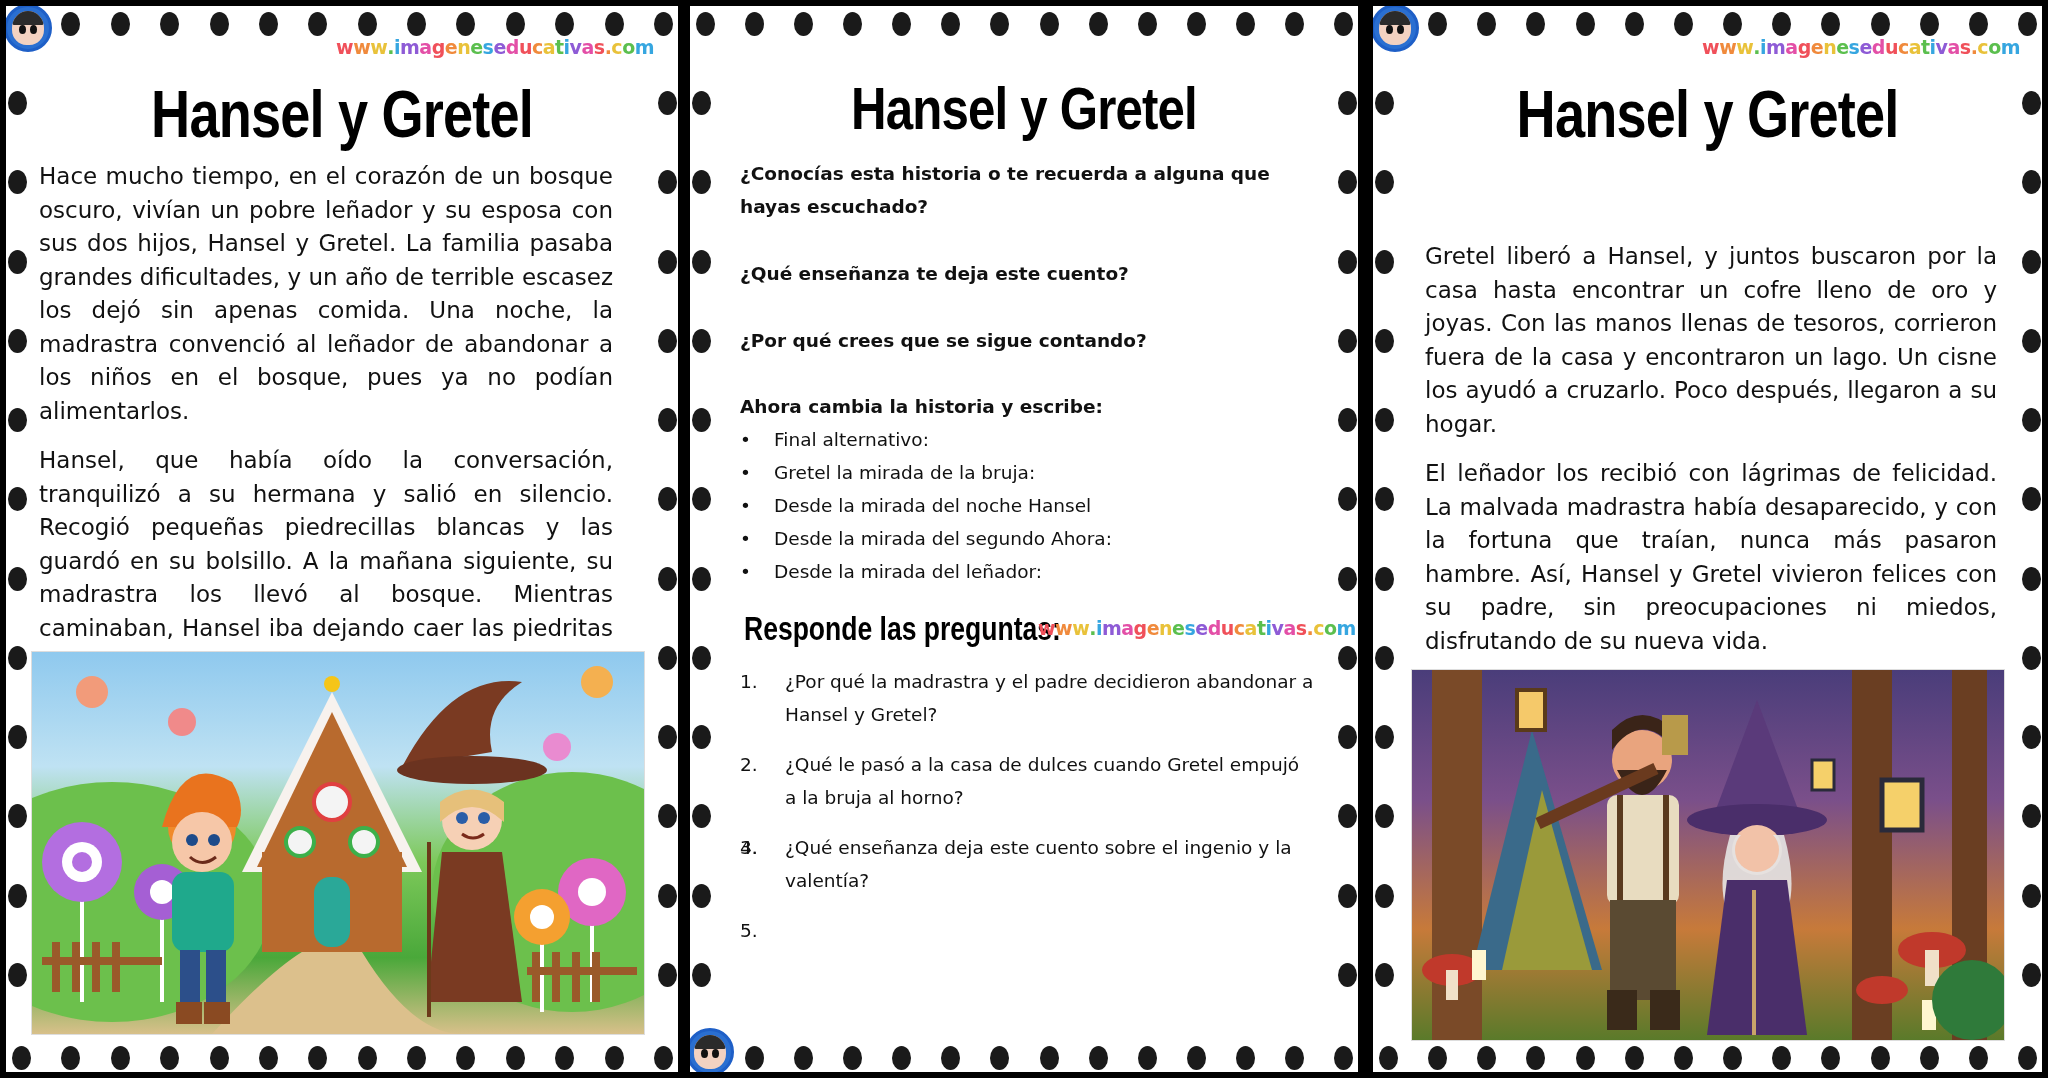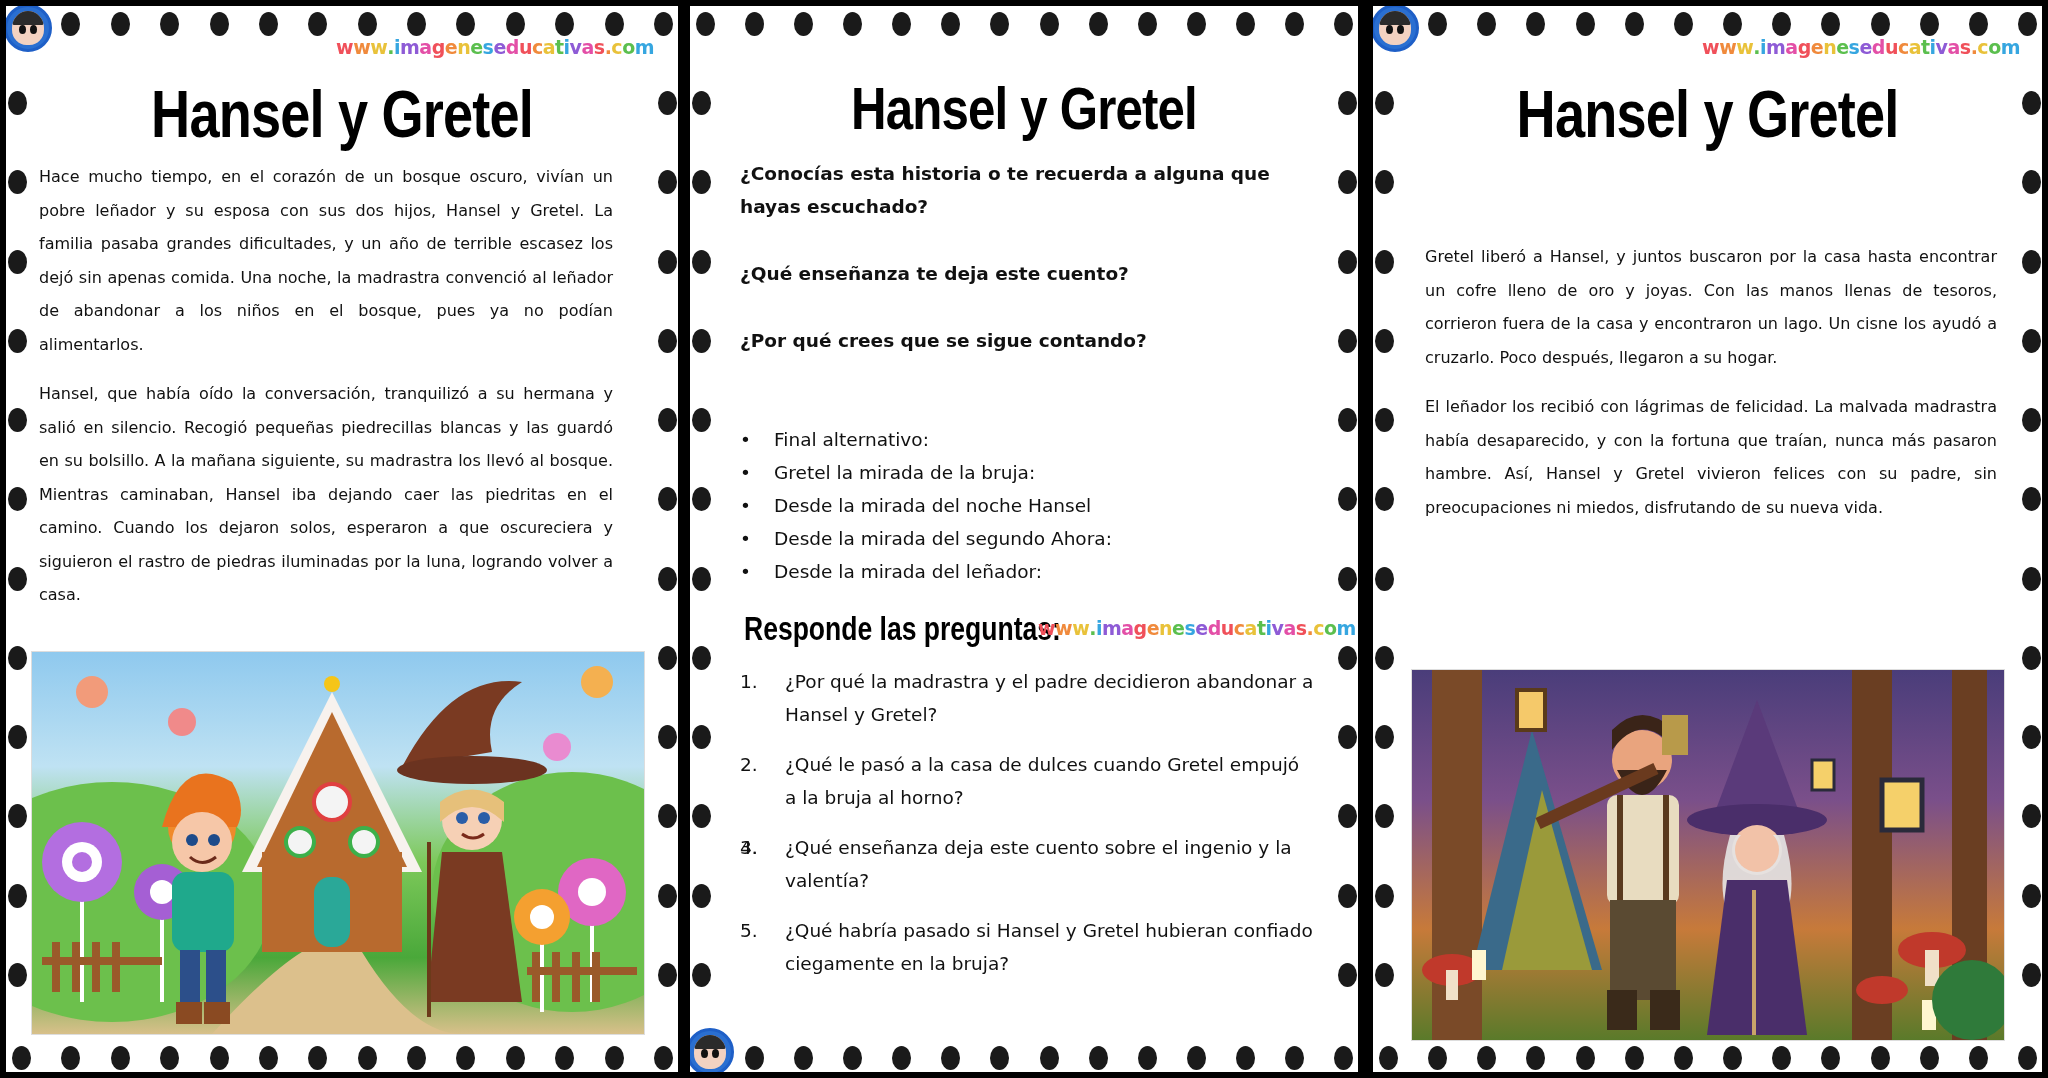--- a/index.html
+++ b/index.html
@@ -26,21 +26,21 @@
   }
   .watermark span { display: inline-block; }
   .title {
     position: absolute; left: 0; right: 0; text-align: center;
     font-family: "Liberation Sans", sans-serif; font-weight: bold;
     font-size: 66px; color: #000; transform: scaleX(0.82);
     letter-spacing: -1px;
   }
   .story {
     position: absolute; font-family: "DejaVu Sans", sans-serif;
-    font-size: 16px; line-height: 33.5px; color: #111; text-align: justify;
+    font-size: 23px; line-height: 33.5px; color: #111; text-align: justify;
   }
   .story p { margin: 0 0 16px 0; }
   .q-bold {
     position: absolute; font-family: "DejaVu Sans", sans-serif; font-weight: bold;
     font-size: 18.5px; line-height: 33px; color: #111;
   }
   .bullets {
     position: absolute; margin: 0; padding: 0; list-style: none;
     font-family: "DejaVu Sans", sans-serif; font-size: 18.5px; line-height: 33px; color: #111;
   }
@@ -287,38 +287,39 @@
         <div class="hair"></div>
         <div class="eye" style="left:7px"></div>
         <div class="eye" style="left:18px"></div>
       </div>
   </div>
   <div class="title" style="top:68px; font-size:60px;">Hansel y Gretel</div>
 
   <div class="q-bold" style="left:50px; width:560px; top:151px;">¿Conocías esta historia o te recuerda a alguna que hayas escuchado?</div>
   <div class="q-bold" style="left:50px; width:560px; top:251px;">¿Qué enseñanza te deja este cuento?</div>
   <div class="q-bold" style="left:50px; width:560px; top:318px;">¿Por qué crees que se sigue contando?</div>
+  <div class="q-bold" style="left:50px; width:560px; top:384px;">Ahora cambia la historia y escribe:</div>
 
   <ul class="bullets" style="left:50px; width:560px; top:417px;">
     <li>Final alternativo:</li>
     <li>Gretel la mirada de la bruja:</li>
     <li>Desde la mirada del noche Hansel</li>
     <li>Desde la mirada del segundo Ahora:</li>
     <li>Desde la mirada del leñador:</li>
   </ul>
 
   <div class="section-heading" style="left:54px; top:603px;">Responde las preguntas:</div>
   <div class="watermark" style="left:348px; top:611px;"><span style="color: rgb(240, 80, 90);">w</span><span style="color: rgb(240, 138, 60);">w</span><span style="color: rgb(233, 194, 58);">w</span><span style="color: rgb(91, 191, 78);">.</span><span style="color: rgb(54, 166, 224);">i</span><span style="color: rgb(142, 91, 214);">m</span><span style="color: rgb(227, 79, 167);">a</span><span style="color: rgb(240, 80, 90);">g</span><span style="color: rgb(240, 138, 60);">e</span><span style="color: rgb(233, 194, 58);">n</span><span style="color: rgb(91, 191, 78);">e</span><span style="color: rgb(54, 166, 224);">s</span><span style="color: rgb(142, 91, 214);">e</span><span style="color: rgb(227, 79, 167);">d</span><span style="color: rgb(240, 80, 90);">u</span><span style="color: rgb(240, 138, 60);">c</span><span style="color: rgb(233, 194, 58);">a</span><span style="color: rgb(91, 191, 78);">t</span><span style="color: rgb(54, 166, 224);">i</span><span style="color: rgb(142, 91, 214);">v</span><span style="color: rgb(227, 79, 167);">a</span><span style="color: rgb(240, 80, 90);">s</span><span style="color: rgb(240, 138, 60);">.</span><span style="color: rgb(233, 194, 58);">c</span><span style="color: rgb(91, 191, 78);">o</span><span style="color: rgb(54, 166, 224);">m</span></div>
 
   <ol class="questions" style="left:50px; width:575px; top:659px;">
     <li><span class="num">1.</span><span>¿Por qué la madrastra y el padre decidieron abandonar a Hansel y Gretel?</span></li>
     <li><span class="num">2.</span><span>¿Qué le pasó a la casa de dulces cuando Gretel empujó a la bruja al horno?</span></li>
     <li><span class="num">3.</span></li>
     <li><span class="num">4.</span><span>¿Qué enseñanza deja este cuento sobre el ingenio y la valentía?</span></li>
-    <li><span class="num">5.</span><span>¿Qué habría pasado si Hansel y Gretel hubieran confiado ciegamente en la bruja?</span></li>
+    <li><span class="num">5.</span></li>
   </ol>
 </div>
 
 <div class="panel" id="p3">
   <div class="dots">
       <div class="dot" style="left: 6px; top: 6px;"></div>
       <div class="dot" style="left: 6px; top: 1040px;"></div>
       <div class="dot" style="left: 55.1538px; top: 6px;"></div>
       <div class="dot" style="left: 55.1538px; top: 1040px;"></div>
       <div class="dot" style="left: 104.308px; top: 6px;"></div>

